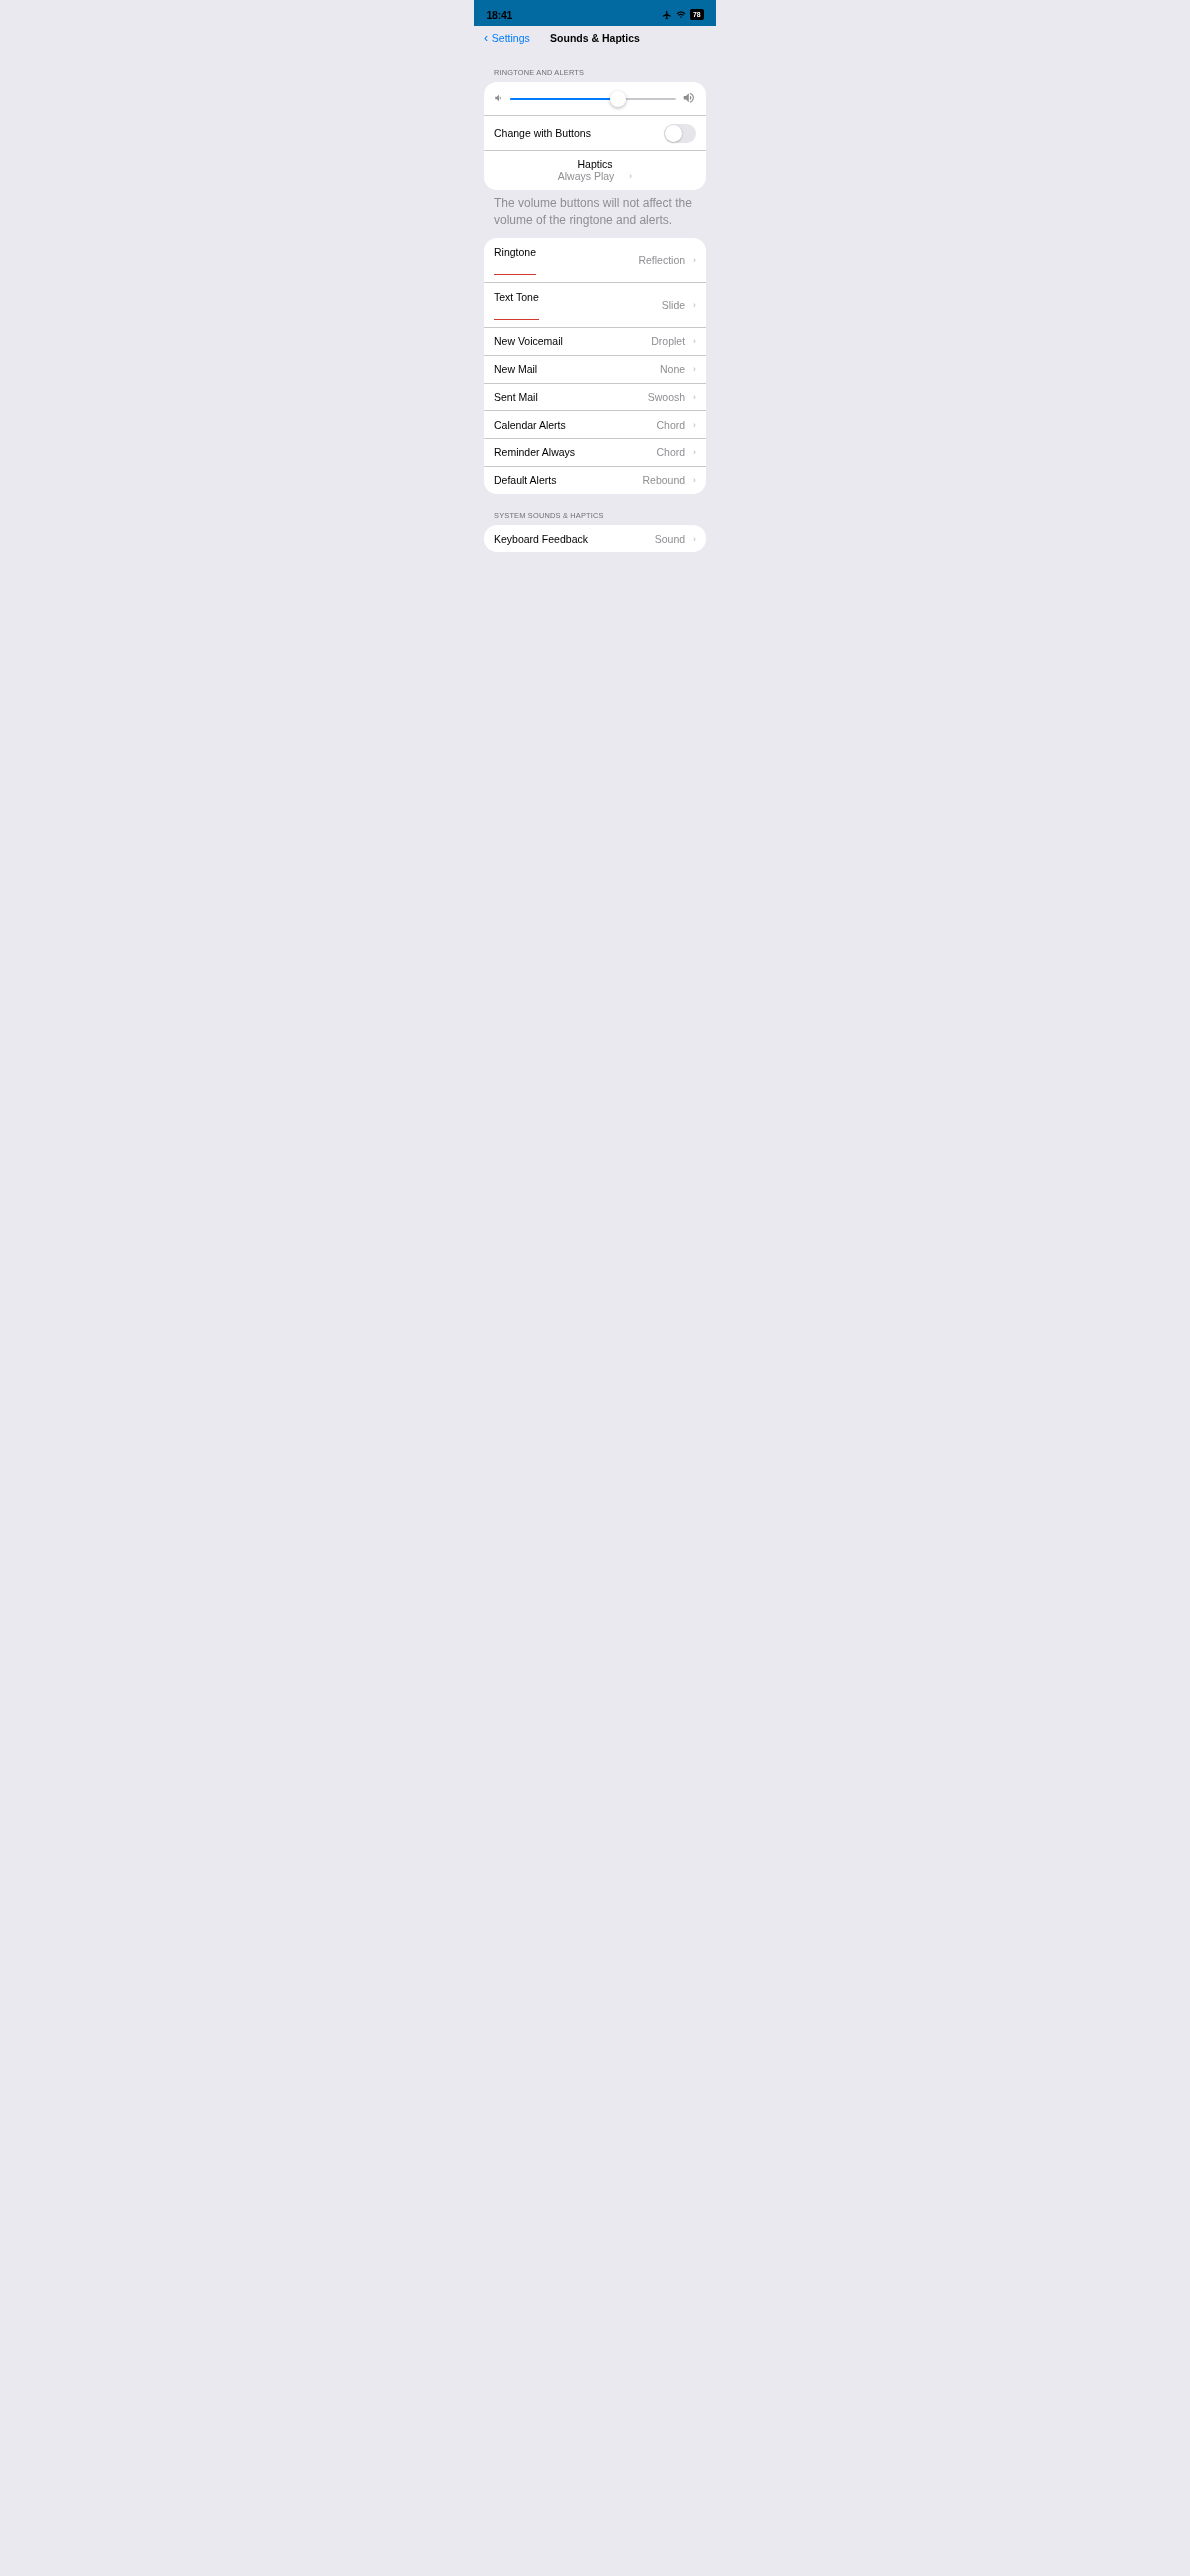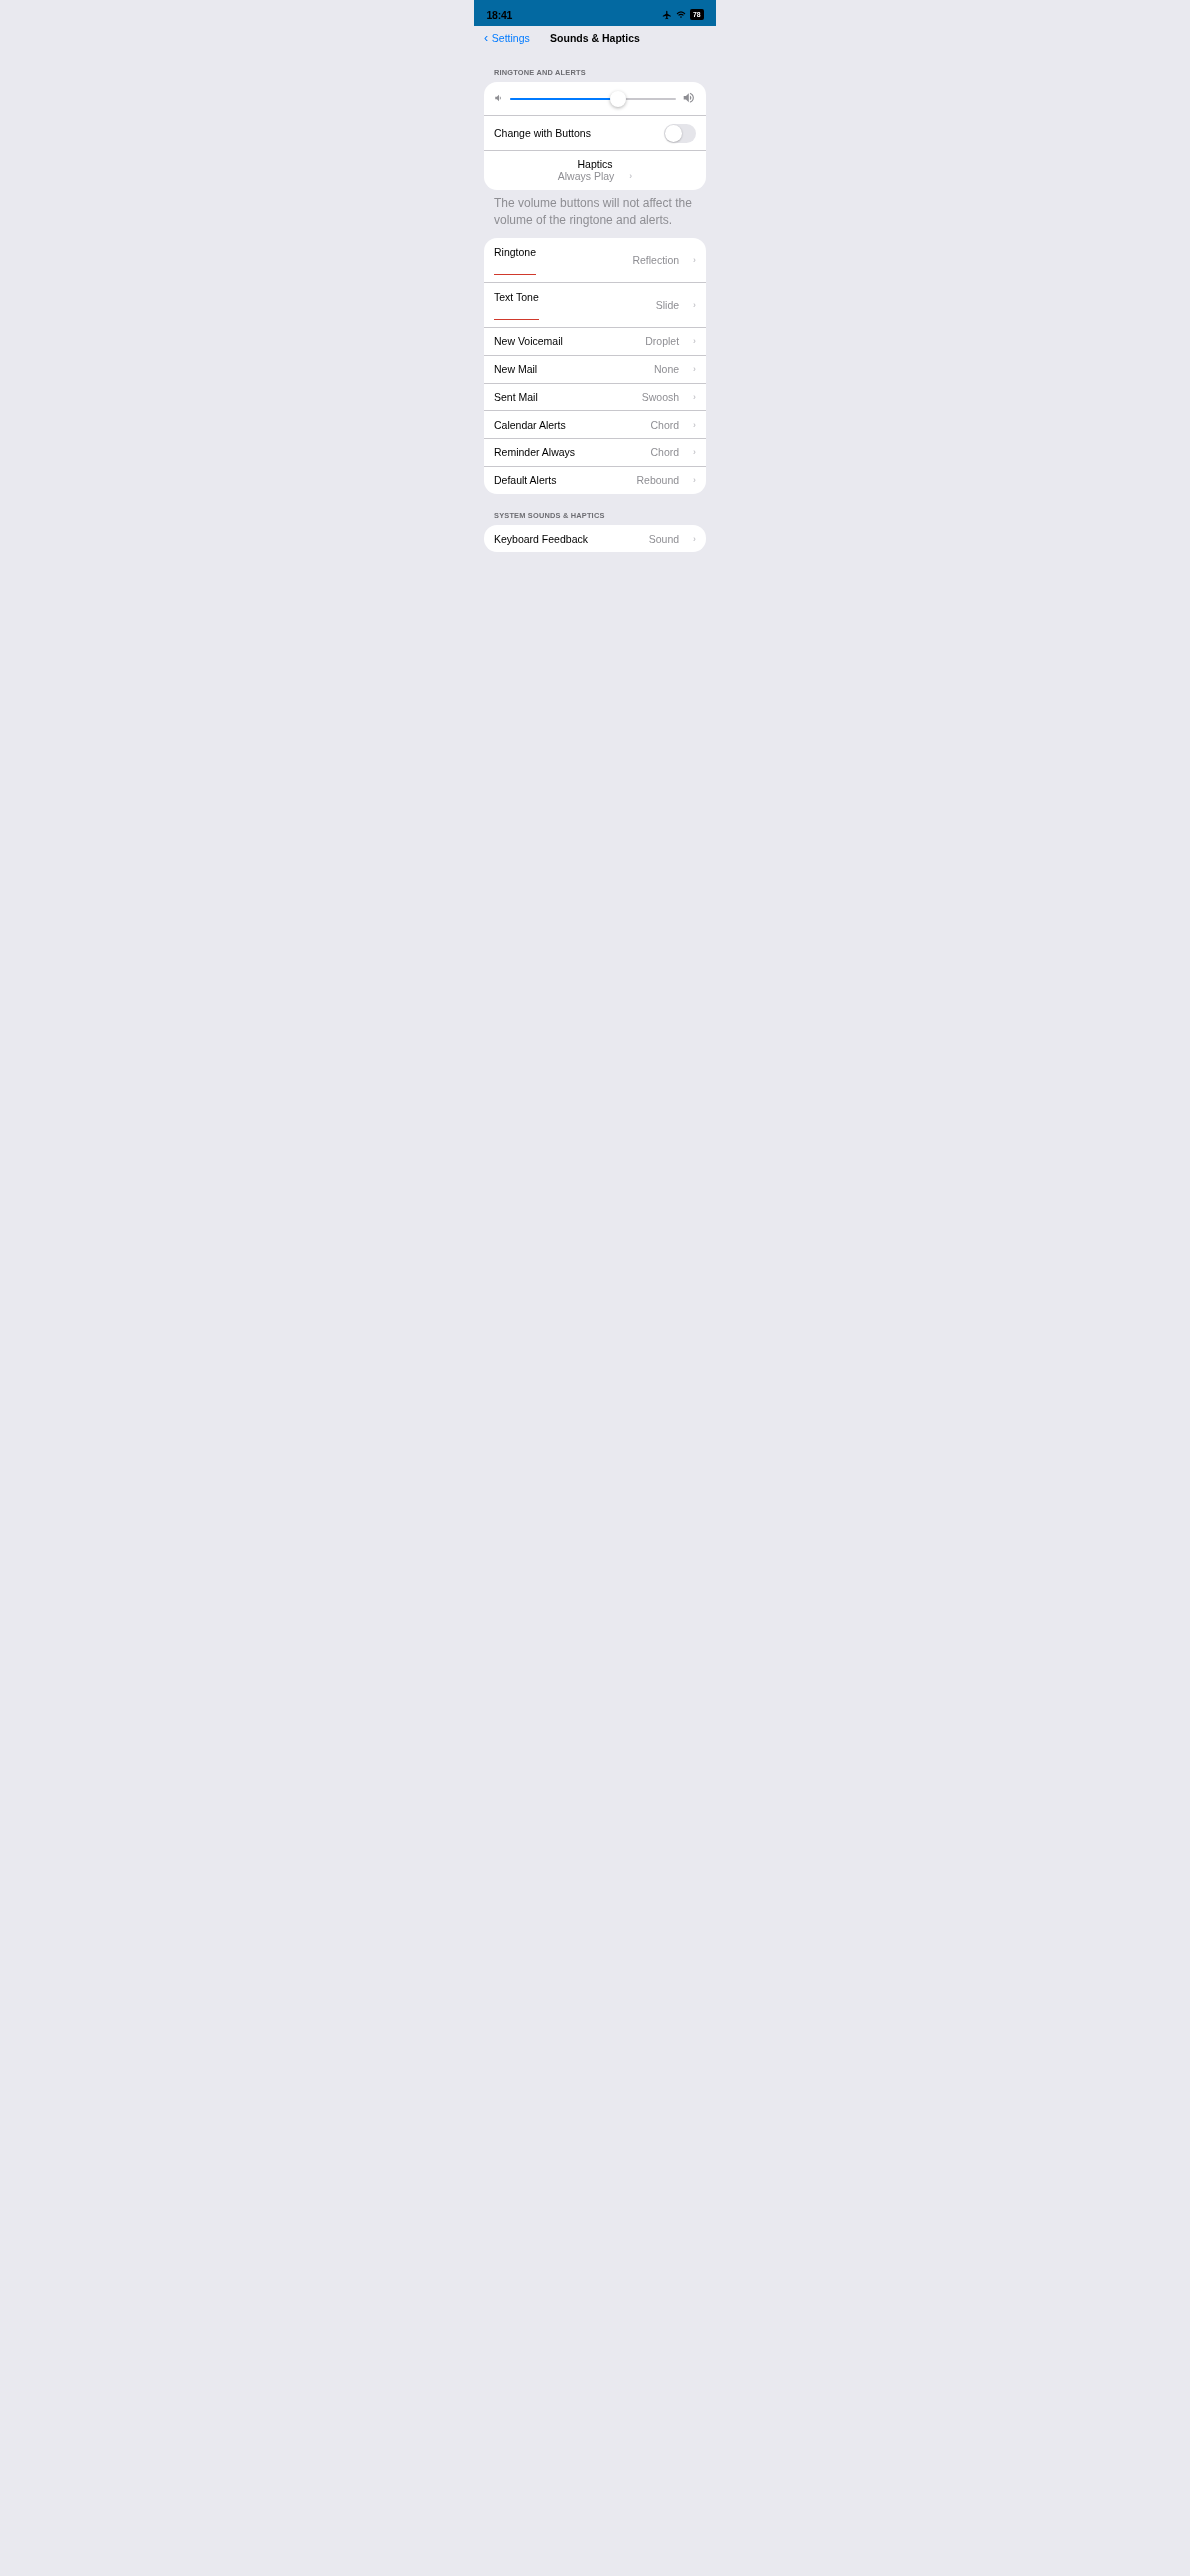--- a/index.html
+++ b/index.html
@@ -88,21 +88,21 @@
       transform: translateX(-50%);
       font-size: 10.5px;
       font-weight: 600;
       color: #000;
       white-space: nowrap;
     }
 
     
     .section-header {
       font-size: 7.4px;
-      font-weight: 700;
+      font-weight: 400;
       color: #6d6d72;
       letter-spacing: 0.2px;
       text-transform: uppercase;
       padding: 0 20px 5px 20px;
       margin-top: 13.6px;
     }
 
     
     .card {
       background: #fff;
@@ -223,21 +223,21 @@
     }
 
     .list-row-label.underlined {
       border-bottom: 1.2px solid #d0392c;
       padding-bottom: 16px;
     }
 
     .list-row-right {
       display: flex;
       align-items: center;
-      gap: 14px;
+      gap: 8px;
       color: #8e8e93;
       font-size: 10.5px;
     }
 
     .chevron-right {
       color: #c7c7cc;
       font-size: 8.7px;
       font-weight: 600;
     }
 

